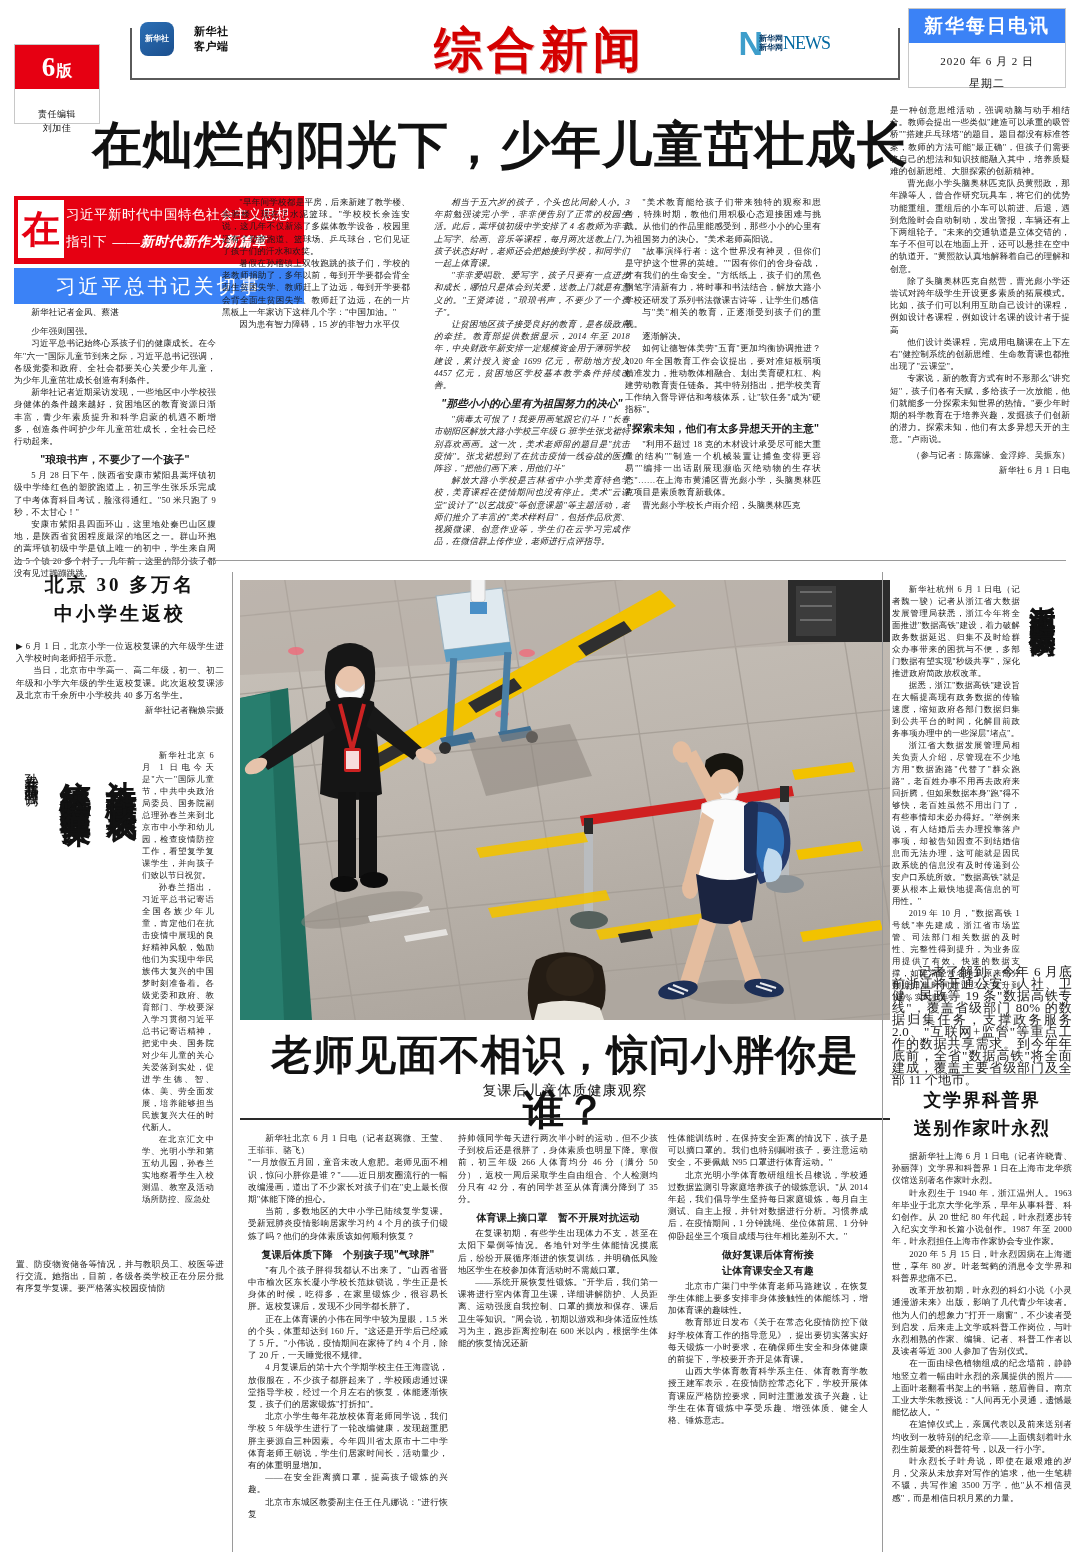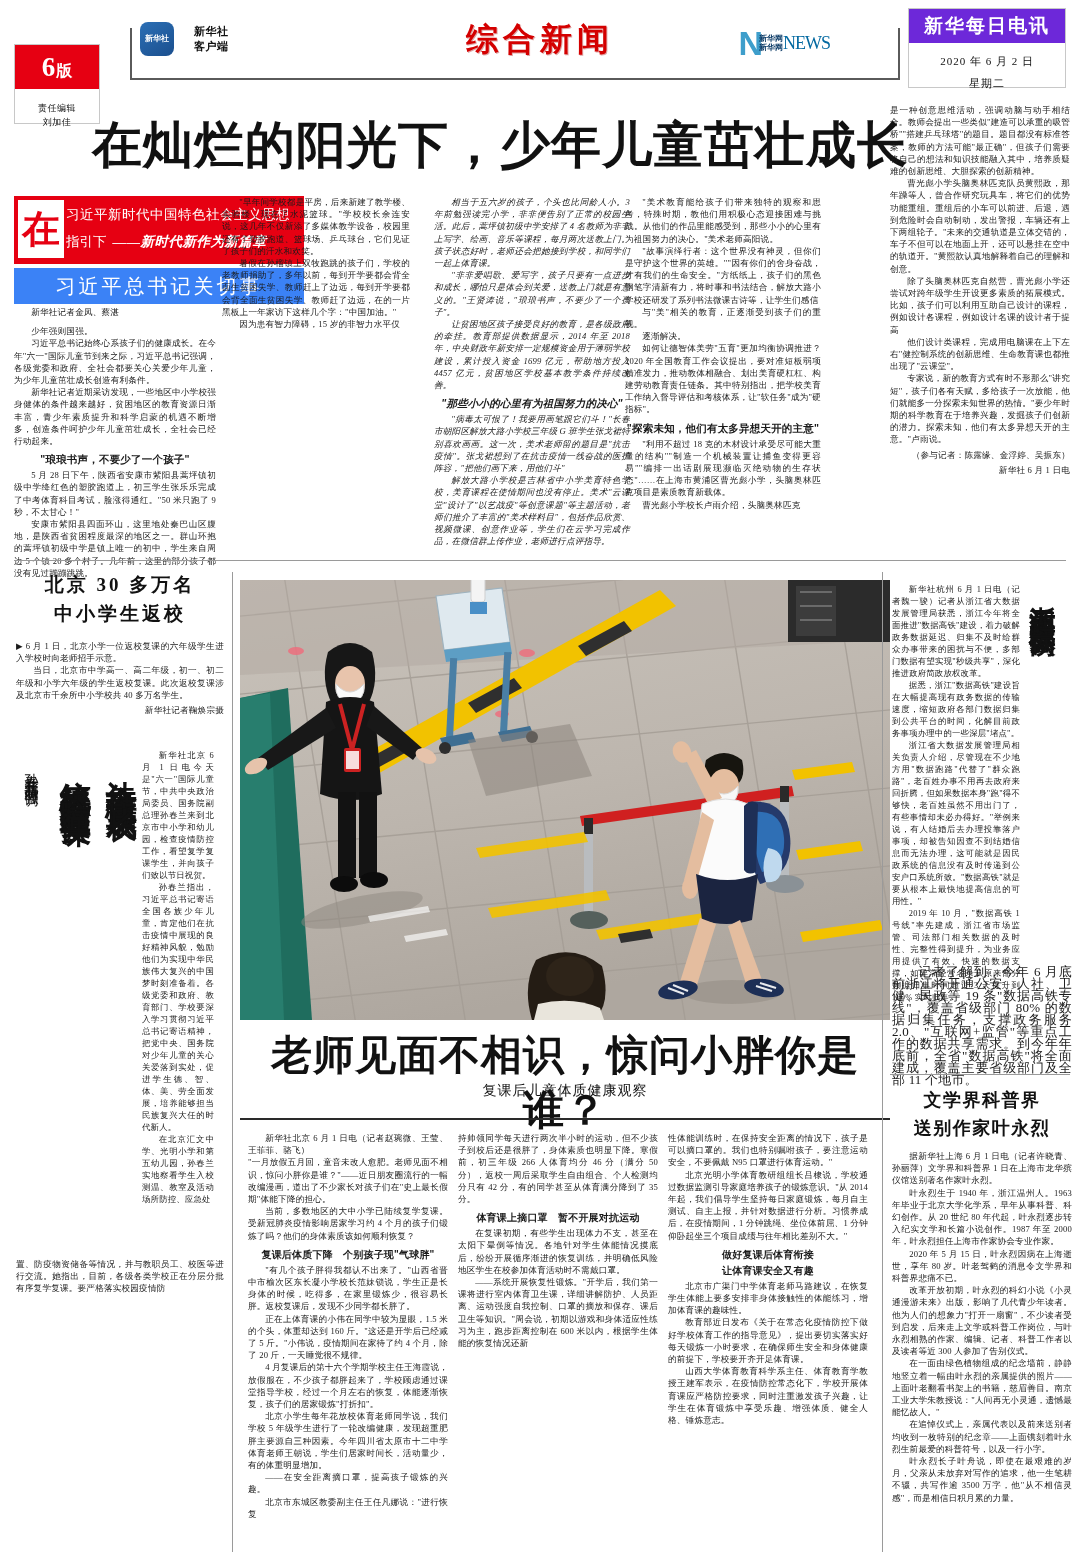--- a/index.html
+++ b/index.html
@@ -28,48 +28,48 @@
   .page-badge {
     position: absolute; left: 14px; top: 8px; width: 86px; height: 80px;
     border: 1px solid #c8c8c8; background: #fff; text-align: center; margin-top: 36px;
   }
   .page-badge .num-box {
     background: #e60012; color: #fff; height: 44px; line-height: 44px;
     font-family: "Liberation Serif", serif; font-weight: bold;
   }
   .page-badge .num-box .n { font-size: 27px; letter-spacing: 1px; }
   .page-badge .num-box .u { font-size: 16px; }
-  .page-badge .ed { font-size: 9px; line-height: 14px; padding-top: 12px; letter-spacing:0.5px;}
+  .page-badge .ed { font-size: 9px; line-height: 14px; padding-top: 18px; letter-spacing:0.5px;}
   .wx-block { position: absolute; left: 140px; top: 22px; display: flex; align-items: center; gap: 20px; }
   .wx-logo {
     width: 34px; height: 34px; border-radius: 8px;
     background: linear-gradient(145deg,#2b6fb5,#1b4f8e);
     color: #fff; font-size: 8px; font-weight: bold; line-height: 10px;
     display:flex; align-items:center; justify-content:center; text-align:center;
   }
   .wx-text { font-size: 11px; line-height: 15px; font-weight: bold; letter-spacing: .5px;}
   .mh-title {
     position: absolute; left: 0; right: 0; top: 18px; text-align: center;
-    font-size: 32px; font-weight: bold; color: #d40000; letter-spacing: 5px;
+    font-size: 48px; font-weight: bold; color: #d40000; letter-spacing: 5px;
     font-family: "Liberation Serif", serif;
     text-shadow: 1px 1px 0 rgba(160,0,0,.35);
   }
   .news-logo { position: absolute; right: 250px; top: 28px; display:flex; align-items:center; }
   .news-logo .nl-n {
     font-size: 34px; font-weight: bold; color: #3e9ecb; font-family:"Liberation Sans",sans-serif;
     line-height: 30px;
   }
   .news-logo .nl-stack { font-size: 8px; color:#0a3a66; font-weight:bold; line-height:9px; margin-left:-4px;}
   .news-logo .nl-news { font-size: 18px; font-weight: normal; color:#0369a1; letter-spacing:-1px; }
   .date-box {
     position: absolute; right: 14px; top: 8px; width: 158px; height: 80px;
     border: 1px solid #c8c8c8; text-align: center; background:#fff;
   }
   .date-box .brand {
-    background: #6d28d9; color:#fff; height: 34px; line-height: 34px;
+    background: #3b82f6; color:#fff; height: 34px; line-height: 34px;
     font-size: 19px; font-weight: bold; letter-spacing: 2px;
   }
   .date-box .d1 { font-size: 11px; margin-top: 11px; letter-spacing:1px; }
   .date-box .d2 { font-size: 11px; margin-top: 7px; letter-spacing:1px; }
 
   
   .main-head {
     position:absolute; left: 60px; top: 112px; width: 880px; text-align:center;
     font-size: 50px; font-weight: bold; letter-spacing: 1px;
     font-family: "Liberation Sans", sans-serif;

